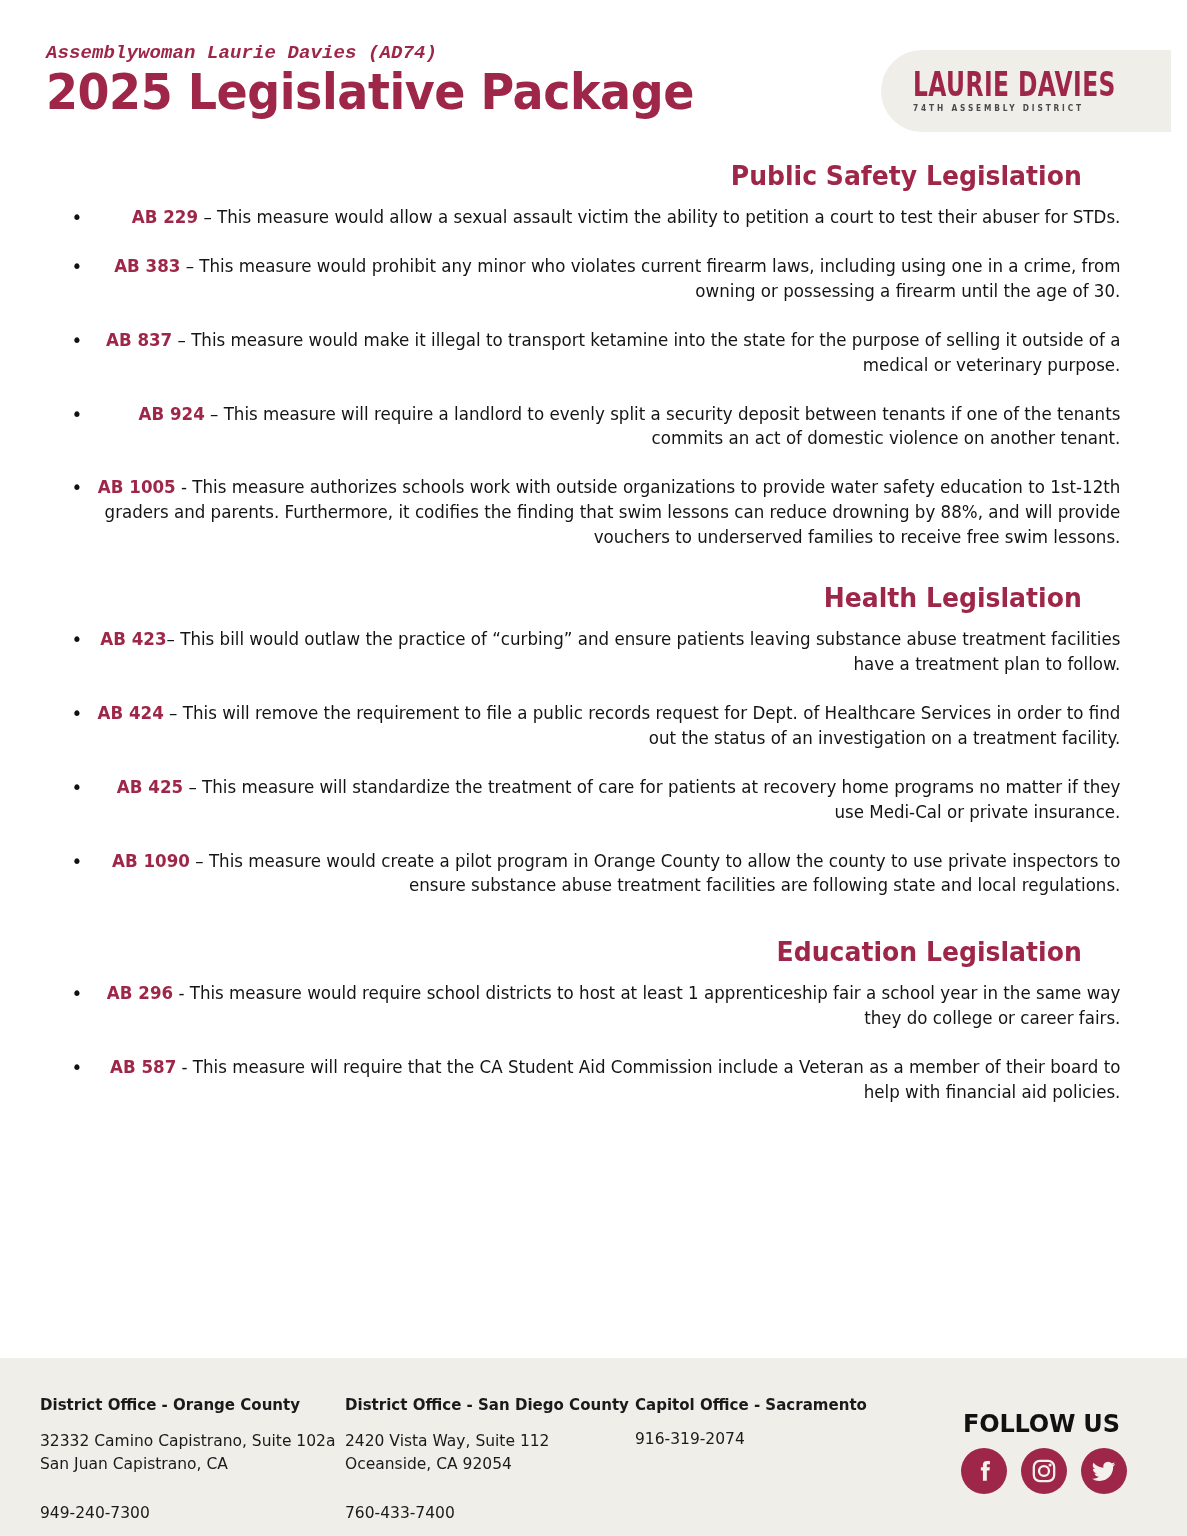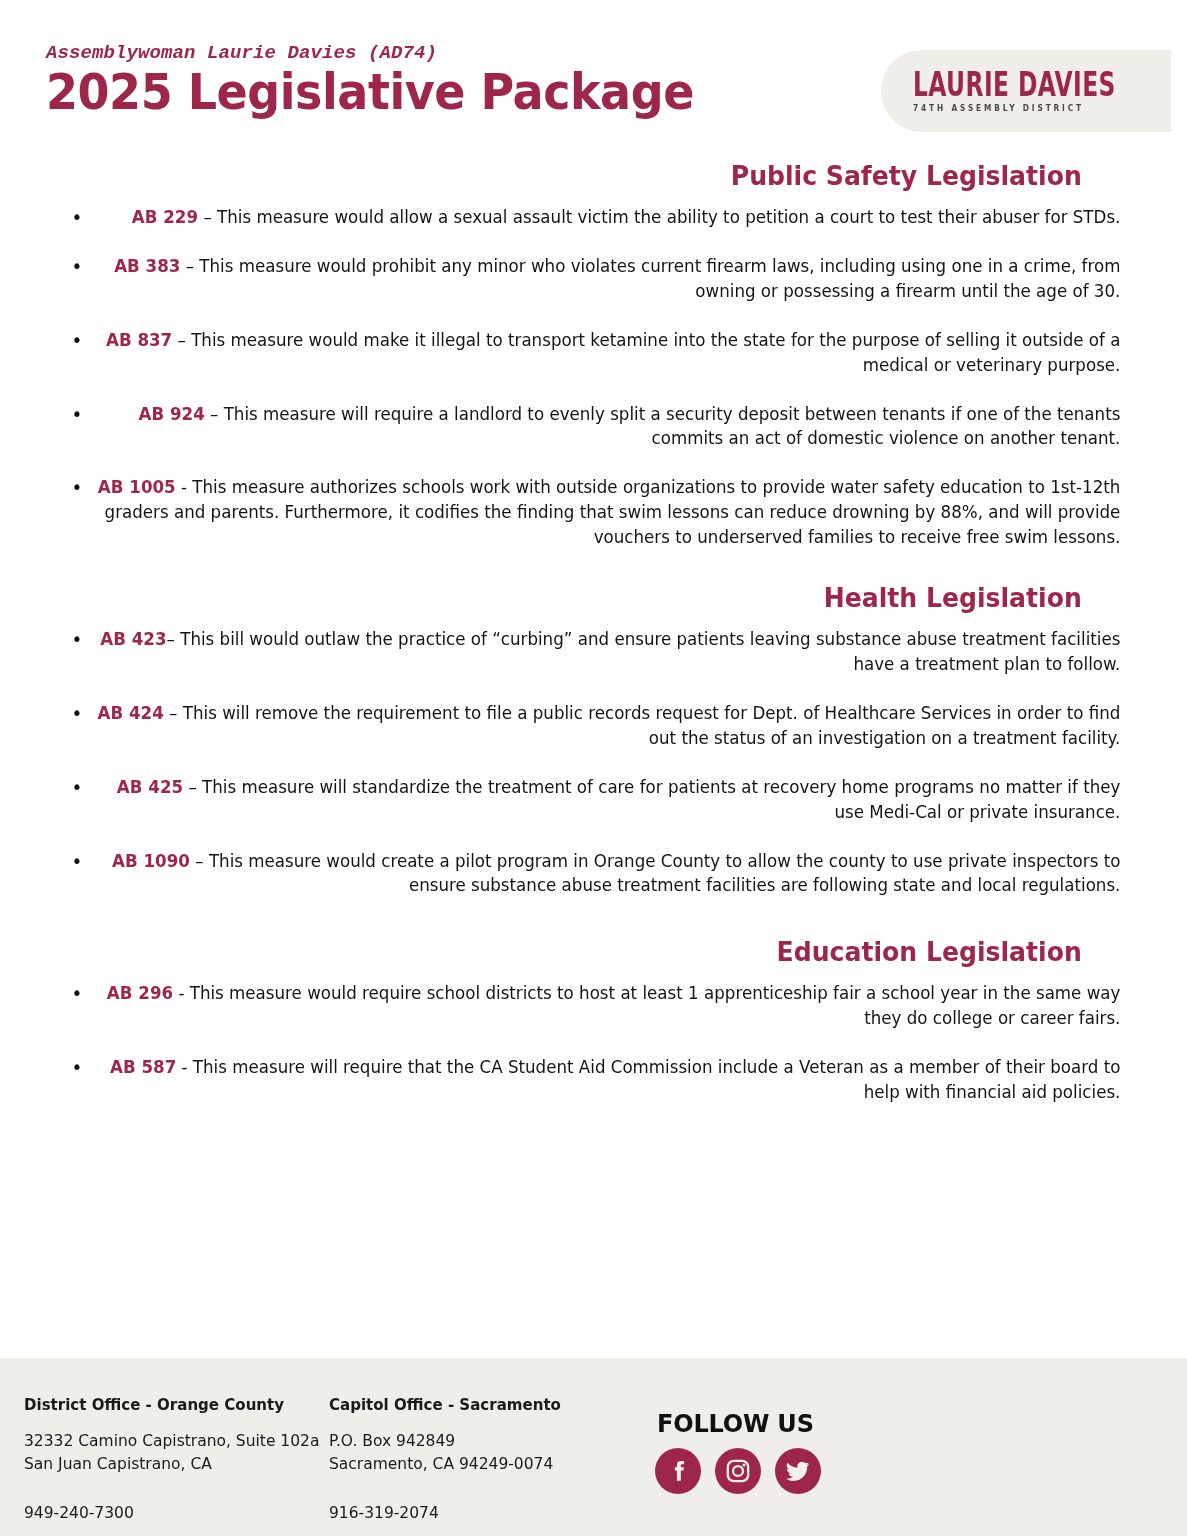--- a/index.html
+++ b/index.html
@@ -150,21 +150,21 @@
     left: 0;
     right: 0;
     bottom: 0;
     top: 1358px;
     background: #EFEEE9;
     padding: 38px 0 0 0;
     box-sizing: border-box;
   }
   .footer-inner {
     display: flex;
-    padding-left: 24px;
+    padding-left: 40px;
     padding-right: 36px;
     align-items: flex-start;
   }
   .office {
     font-family: "DejaVu Sans", sans-serif;
     color: #1a1a1a;
   }
   .office.oc    { width: 305px; }
   .office.sd    { width: 290px; }
   .office.cap   { width: 300px; }
@@ -267,25 +267,29 @@
 <div class="footer">
   <div class="footer-inner">
 
     <div class="office oc">
       <p class="office-title">District Office - Orange County</p>
       <p class="office-addr">32332 Camino Capistrano, Suite 102a
 San Juan Capistrano, CA</p>
       <p class="office-phone">949-240-7300</p>
     </div>
 
+    <div class="office sd">
+      <p class="office-title">District Office - San Diego County</p>
+      <p class="office-addr">2420 Vista Way, Suite 112
+Oceanside, CA 92054</p>
+      <p class="office-phone">760-433-7400</p>
+    </div>
 
     <div class="office cap">
       <p class="office-title">Capitol Office - Sacramento</p>
-      <p class="office-addr">P.O. Box 942849
-Sacramento, CA 94249-0074</p>
       <p class="office-phone">916-319-2074</p>
     </div>
 
     <div class="follow">
       <p class="follow-title">FOLLOW US</p>
       <div class="social-row">
 
         <a class="social">
           <svg width="26" height="26" viewBox="0 0 24 24" aria-hidden="true">
             <path fill="#F4F1EC" d="M14.6 8.6V6.9c0-.8.2-1.2 1.4-1.2h1.5V2.8h-2.5c-3 0-4 1.4-4 3.8v2h-1.9v2.9h1.9V21h3.6v-9.5h2.5l.3-2.9h-2.8z"></path>

